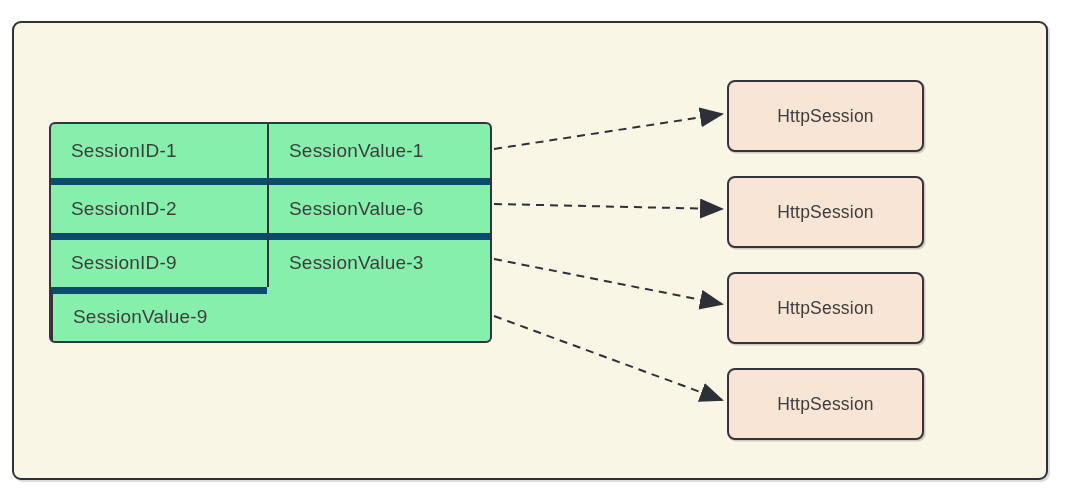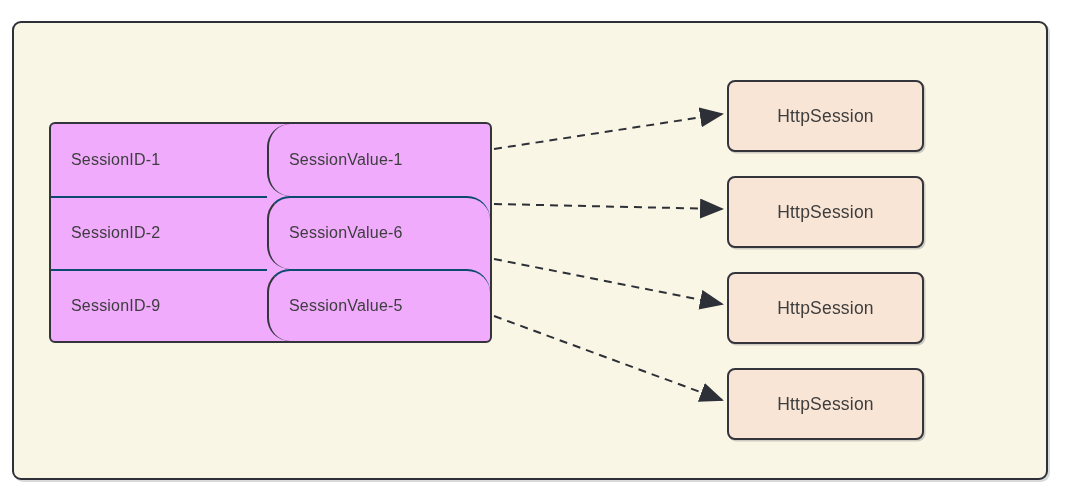--- a/index.html
+++ b/index.html
@@ -26,38 +26,38 @@
     border: 2.5px solid #2E3038;
     border-radius: 9px;
     box-shadow: 2px 2px 0 rgba(46,48,56,0.18);
   }
   .session-table {
     position: absolute;
     left: 49px;
     top: 122px;
     width: 439px;
     height: 217px;
-    background: #f0abfc;
+    background: #86efac;
     border: 2px solid #33343C;
     border-radius: 6px;
     display: grid;
     grid-template-columns: 216px 1fr;
     grid-auto-rows: 1fr;
     color: #3D3D3D;
-    font-size: 16px;
+    font-size: 19px;
     text-align: center;
   }
   .cell {
     display: flex;
     align-items: center;
     padding-left: 20px;
     letter-spacing: 0.2px;
   }
-  .cell.val { border-left: 2px solid #33343C; border-radius: 23px; }
-  .cell.rsep { border-top: 2px solid #0c4a6e; }
+  .cell.val { border-left: 2px solid #33343C; }
+  .cell.rsep { border-top: 7px solid #0c4a6e; }
   .http-node {
     position: absolute;
     left: 727px;
     width: 193px;
     height: 68px;
     background: #F8E5D6;
     border: 2px solid #33343C;
     border-radius: 8px;
     box-shadow: 1.5px 1.5px 0 rgba(46,48,56,0.22);
     display: flex;
@@ -87,21 +87,22 @@
 <div class="stage">
 
   <div class="canvas"></div>
 
   <div class="session-table">
     <div class="cell id">SessionID-1</div>
     <div class="cell val">SessionValue-1</div>
     <div class="cell id rsep">SessionID-2</div>
     <div class="cell val rsep">SessionValue-6</div>
     <div class="cell id rsep">SessionID-9</div>
-    <div class="cell val rsep">SessionValue-5</div>
+    <div class="cell val rsep">SessionValue-3</div>
+    <div class="cell val rsep">SessionValue-9</div>
   </div>
 
   <div class="http-node node-1">HttpSession</div>
   <div class="http-node node-2">HttpSession</div>
   <div class="http-node node-3">HttpSession</div>
   <div class="http-node node-4">HttpSession</div>
 
   <svg class="arrows-layer" viewBox="0 0 1069 503" xmlns="http://www.w3.org/2000/svg">
     <defs>
       <marker id="arrowhead" viewBox="0 0 12 10" refX="11" refY="5" markerWidth="12" markerHeight="10" orient="auto">

